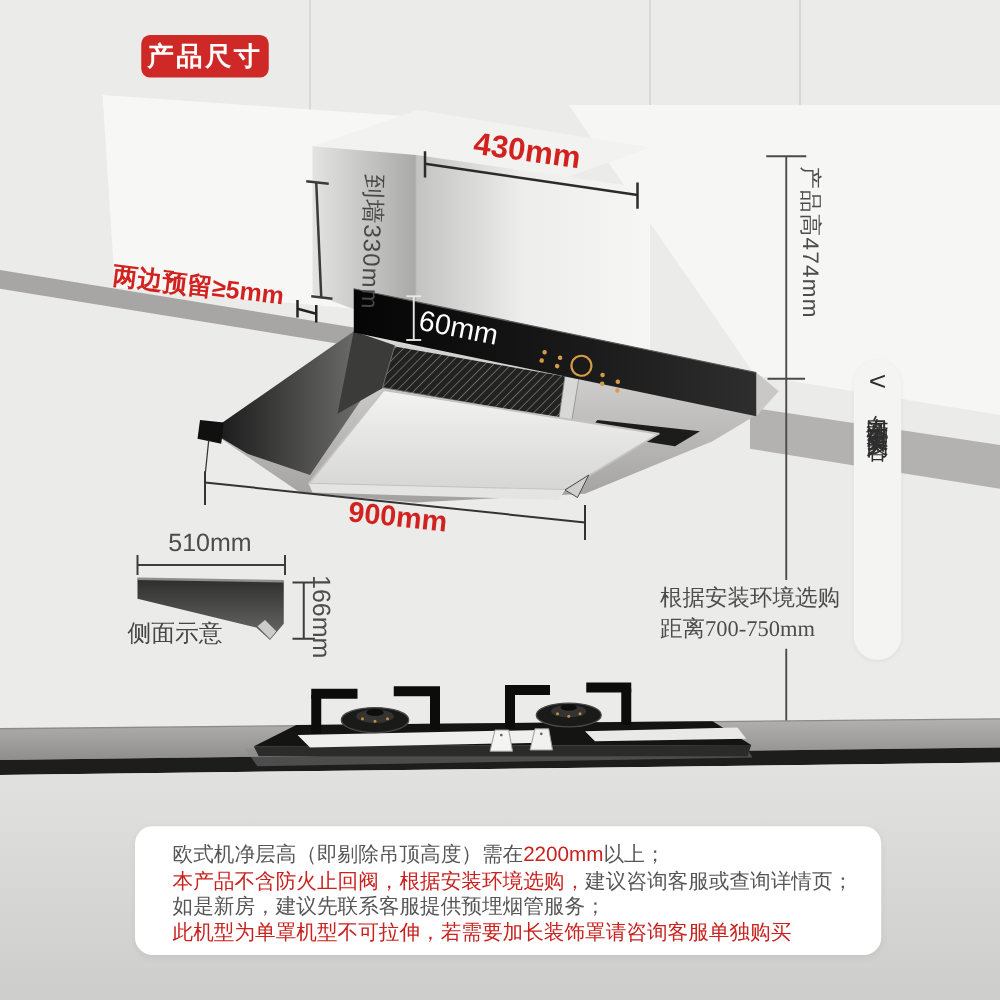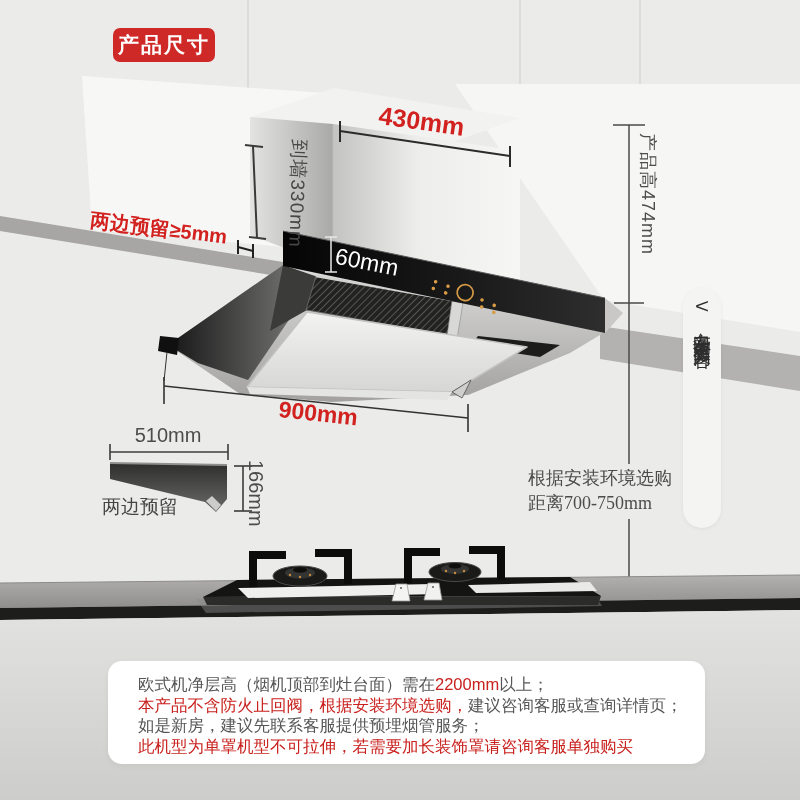--- a/index.html
+++ b/index.html
@@ -264,27 +264,27 @@
 <div class="abs badge">产品尺寸</div>
 
 <div class="abs dimtext red dim-430">430mm</div>
 <div class="abs dimtext dim-330">到墙330mm</div>
 <div class="abs dimtext red dim-5mm">两边预留≥5mm</div>
 <div class="abs dimtext dim-60">60mm</div>
 <div class="abs dimtext dim-474">产品高474mm</div>
 <div class="abs dimtext red dim-900">900mm</div>
 <div class="abs dimtext dim-510">510mm</div>
 <div class="abs dimtext dim-166">166mm</div>
-<div class="abs dimtext cap-side">两边预留</div>
+<div class="abs dimtext cap-side">侧面示意</div>
 <div class="abs dimtext dim-counter1">根据安装环境选购</div>
 <div class="abs dimtext dim-counter2">距离700-750mm</div>
 
 <div class="abs slide-tab">
   <span class="chev">&lt;</span>
   <span class="vtext">向左滑动查看更多内容</span>
 </div>
 
 <div class="abs card">
-  <p><span>欧式机净层高（烟机顶部到灶台面）需在</span><span class="em">2200mm</span><span>以上；</span></p>
+  <p><span>欧式机净层高（即剔除吊顶高度）需在</span><span class="em">2200mm</span><span>以上；</span></p>
   <p><span class="em">本产品不含防火止回阀，根据安装环境选购，</span><span>建议咨询客服或查询详情页；</span></p>
   <p><span>如是新房，建议先联系客服提供预埋烟管服务；</span></p>
   <p><span class="em">此机型为单罩机型不可拉伸，若需要加长装饰罩请咨询客服单独购买</span></p>
 </div>
 
 </body></html>

